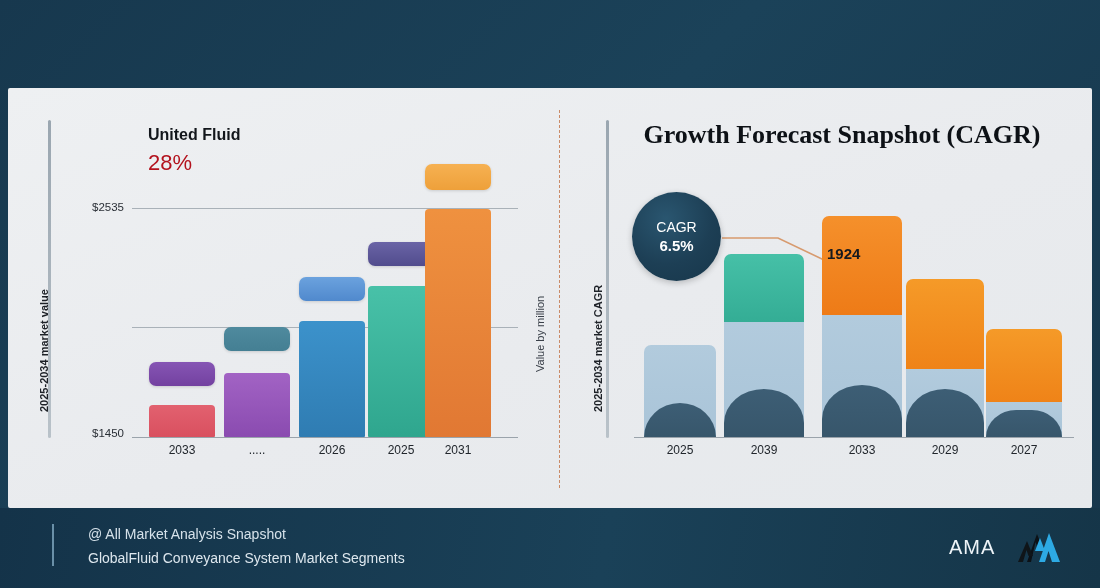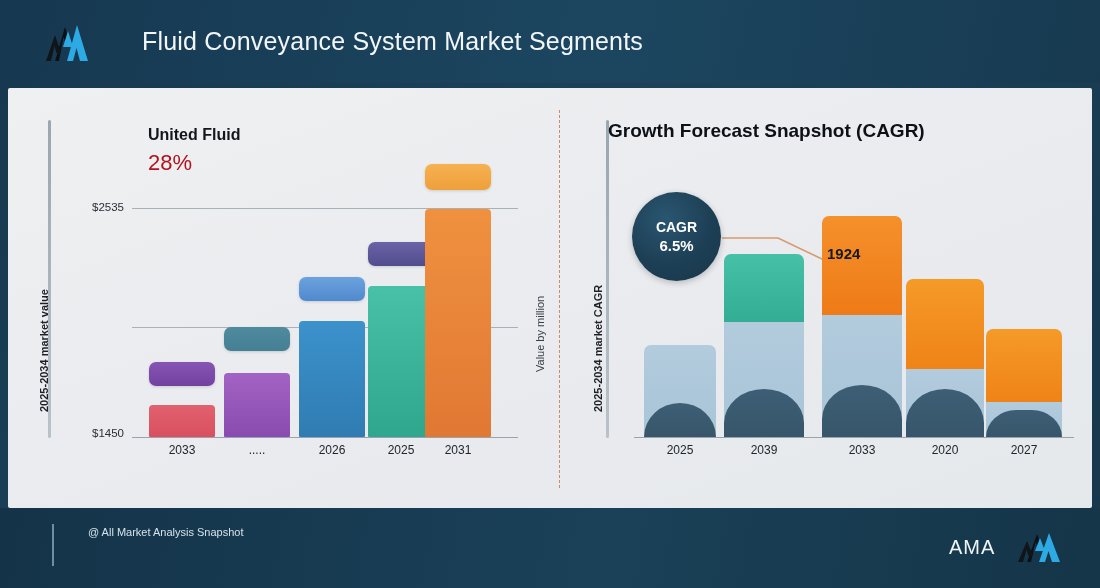--- a/index.html
+++ b/index.html
@@ -129,25 +129,26 @@
     position: absolute;
     border-radius: 7px;
     box-shadow: 0 1px 3px rgba(0,0,0,.14);
   }
 
   
   .r-title {
     position: absolute;
     left: 608px; top: 120px;
     width: 468px;
-    text-align: left;
-    font-size: 19px;
+    text-align: center;
+    font-size: 26px;
     font-weight: 700;
     color: #0d1116;
     white-space: nowrap;
+    font-family: Liberation Serif, serif;
   }
   .r-subtitle {
     position: absolute;
     left: 608px; top: 153px;
     width: 468px;
     text-align: center;
     font-size: 14px;
     font-weight: 700;
     color: #11161c;
     white-space: nowrap;
@@ -158,21 +159,21 @@
     left: 632px; top: 192px;
     width: 89px; height: 89px;
     border-radius: 50%;
     background: radial-gradient(circle at 38% 30%, #2a5670 0%, #1d3f55 55%, #17364a 100%);
     display: flex;
     flex-direction: column;
     align-items: center;
     justify-content: center;
     box-shadow: 0 2px 6px rgba(0,0,0,.22);
   }
-  .cagr-bubble .c1 { color:#fff; font-size:14px; font-weight:700; line-height:18px;text-align:center; }
+  .cagr-bubble .c1 { color:#fff; font-size:14px; font-weight:400; line-height:18px;text-align:center; }
   .cagr-bubble .c2 { color:#fff; font-size:15px; font-weight:700; line-height:19px; }
 
   .connector { position: absolute; left: 600px; top: 150px; }
 
   .rbar-wrap { position: absolute; }
   .rseg-top {
     position: absolute;
     border-radius: 7px 7px 0 0;
   }
   .rseg-mid {
@@ -204,21 +205,21 @@
     position: absolute;
     left: 52px; top: 524px;
     width: 2px; height: 42px;
     background: #7fa8bf;
     opacity: .8;
   }
   .footer-l1 {
     position: absolute;
     left: 88px; top: 526px;
     color: #d6e2ea;
-    font-size: 11px;
+    font-size: 14px;
     white-space: nowrap;
   }
   .footer-l2 {
     position: absolute;
     left: 88px; top: 550px;
     color: #dde7ee;
     font-size: 14px;
     white-space: nowrap;
   }
   .footer-brand {
@@ -233,29 +234,20 @@
     position: absolute;
     left: 1013px; top: 530px;
     width: 50px; height: 34px;
   }
 </style>
 </head>
 <body>
 
 <div class="slide">
 
-  <div class="header">
-    <svg class="logo-mark" viewBox="0 0 48 42">
-      <path d="M13 40 L23 6 L29 24 L24 24 L21.5 16 L17 40 Z" fill="#0c1116"></path>
-      <path d="M4 40 L13 14 L19 32 L14.5 32 L12.5 25 L9 40 Z" fill="#0f1519"></path>
-      <path d="M25 40 L35 4 L46 40 L38 40 L34.5 27 L31 40 Z" fill="#2daae4"></path>
-      <path d="M21 26 L26 10 L31 26 Z" fill="#2daae4"></path>
-    </svg>
-    <div class="header-title">Fluid Conveyance System Market Segments</div>
-  </div>
 
   <div class="panel">
     <div class="panel-divider"></div>
   </div>
 
   <div class="y-axis-line" style="left:48px; top:120px; height:318px;"></div>
   <div class="axis-title" style="left:38px; top:412px;">2025-2034 market value</div>
 
   <div class="l-head-label">United Fluid</div>
   <div class="l-head-value">28%</div>
@@ -341,31 +333,32 @@
          background:linear-gradient(to bottom,#f59a28,#ef8318);"></div>
     <div class="rseg-mid" style="left:986px; top:402px; width:76px; height:35px;"></div>
     <div class="rseg-base" style="left:986px; top:410px; width:76px; height:27px;"></div>
   </div>
 
   <div class="x-axis-line" style="left:634px; top:437px; width:440px;"></div>
 
   <div class="x-tick" style="left:644px; top:443px; width:72px;">2025</div>
   <div class="x-tick" style="left:724px; top:443px; width:80px;">2039</div>
   <div class="x-tick" style="left:822px; top:443px; width:80px;">2033</div>
-  <div class="x-tick" style="left:906px; top:443px; width:78px;">2020</div>
+  <div class="x-tick" style="left:906px; top:443px; width:78px;">2029</div>
   <div class="x-tick" style="left:986px; top:443px; width:76px;">2027</div>
 
   <div class="cagr-bubble">
     <span class="c1">CAGR</span>
     <span class="c2">6.5%</span>
   </div>
 
   <div class="footer"></div>
   <div class="footer-rule"></div>
   <div class="footer-l1">@ All Market Analysis Snapshot</div>
+  <div class="footer-l2">GlobalFluid Conveyance System Market Segments</div>
   <div class="footer-brand">AMA</div>
   <svg class="footer-logo" viewBox="0 0 48 34">
     <path d="M13 32 L23 4 L29 19 L24 19 L21.5 12 L17 32 Z" fill="#0c1116"></path>
     <path d="M4 32 L13 11 L19 26 L14.5 26 L12.5 20 L9 32 Z" fill="#0f1519"></path>
     <path d="M25 32 L35 3 L46 32 L38 32 L34.5 21 L31 32 Z" fill="#2daae4"></path>
     <path d="M21 21 L26 8 L31 21 Z" fill="#2daae4"></path>
   </svg>
 
 </div>
 

